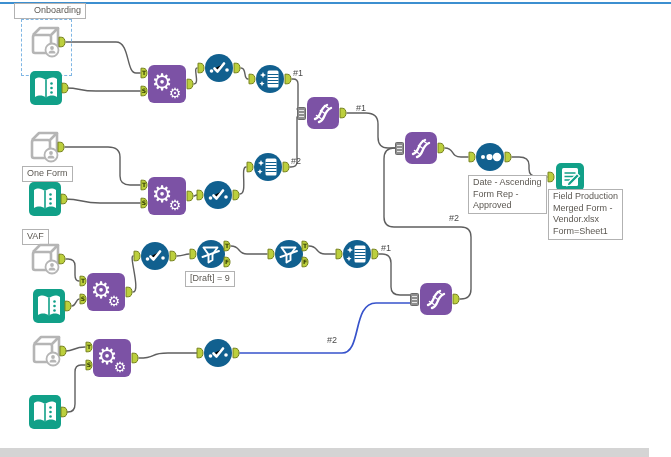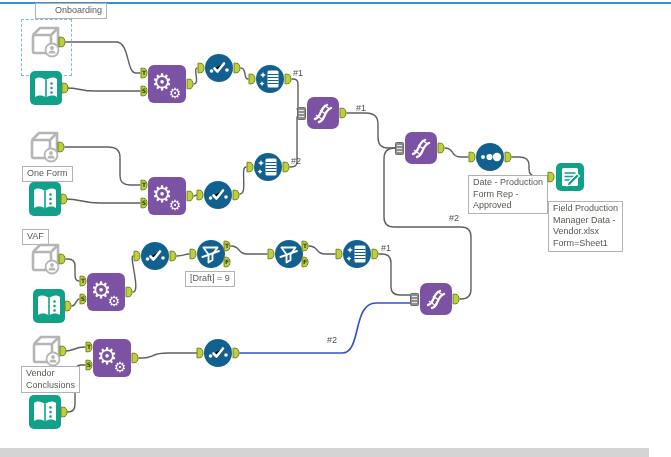--- a/index.html
+++ b/index.html
@@ -125,21 +125,21 @@
     <path d="M309,246 C319,246 315,254 325,254 H335"></path>
     <path d="M379,254 H382 Q391,254 391,263 V287 Q391,295 400,295 H410"></path>
     <path class="sel" d="M240,353 H342 C362,353 352,303 376,303 H410"></path>
     <path d="M66,351 C74,351 74,347 85,347"></path>
     <path d="M64,412 H68 Q75,412 75,404 V372 Q75,365 81,365 H85"></path>
     <path d="M139,358 C158,358 148,353 168,353 H197"></path>
   </svg>
 
   <div id="selbox"></div>
 
-  <div class="note" style="left:35px;top:3px;padding-left:19px;"><span>Onboarding</span></div>
+  <div class="note" style="left:14px;top:3px;padding-left:19px;"><span>Onboarding</span></div>
   <div class="tool" style="left:25px;top:22px;">
       <svg width="40" height="40">
         <use href="#sym-cube"></use>
       </svg>
     </div>
   <div class="anchor" style="left:58px;top:36px;">
       <svg width="8" height="12">
         <use href="#sym-anchor"></use>
       </svg>
     </div>
@@ -328,38 +328,38 @@
       <svg width="8" height="12">
         <use href="#sym-anchor"></use>
       </svg>
     </div>
   <div class="anchor" style="left:504px;top:151px;">
       <svg width="8" height="12">
         <use href="#sym-anchor"></use>
       </svg>
     </div>
   <div class="note" style="left:468px;top:175px;">
-    <div>Date - Production</div>
+    <div>Date - Ascending</div>
     <div>Form Rep -</div>
     <div>Approved</div>
   </div>
 
   <div class="tool" style="left:555px;top:162px;">
       <svg width="30" height="30">
         <use href="#sym-output"></use>
       </svg>
     </div>
   <div class="anchor" style="left:547px;top:171px;">
       <svg width="8" height="12">
         <use href="#sym-anchor"></use>
       </svg>
     </div>
-  <div class="note" style="left:548px;top:201px;">
+  <div class="note" style="left:548px;top:189px;">
     <div>Field Production</div>
-    <div>Manager Data -</div>
+    <div>Merged Form -</div>
     <div>Vendor.xlsx</div>
     <div>Form=Sheet1</div>
   </div>
 
   <div class="note" style="left:22px;top:229px;"><span>VAF</span></div>
   <div class="tool" style="left:25px;top:239px;">
       <svg width="40" height="40">
         <use href="#sym-cube"></use>
       </svg>
     </div>
@@ -500,24 +500,20 @@
   <div class="tool" style="left:26px;top:331px;">
       <svg width="40" height="40">
         <use href="#sym-cube"></use>
       </svg>
     </div>
   <div class="anchor" style="left:59px;top:345px;">
       <svg width="8" height="12">
         <use href="#sym-anchor"></use>
       </svg>
     </div>
-  <div class="note" style="left:21px;top:366px;">
-    <div>Vendor</div>
-    <div>Conclusions</div>
-  </div>
   <div class="tool" style="left:28px;top:394px;">
       <svg width="34" height="36">
         <use href="#sym-book"></use>
       </svg>
     </div>
   <div class="anchor" style="left:60px;top:406px;">
       <svg width="8" height="12">
         <use href="#sym-anchor"></use>
       </svg>
     </div>

